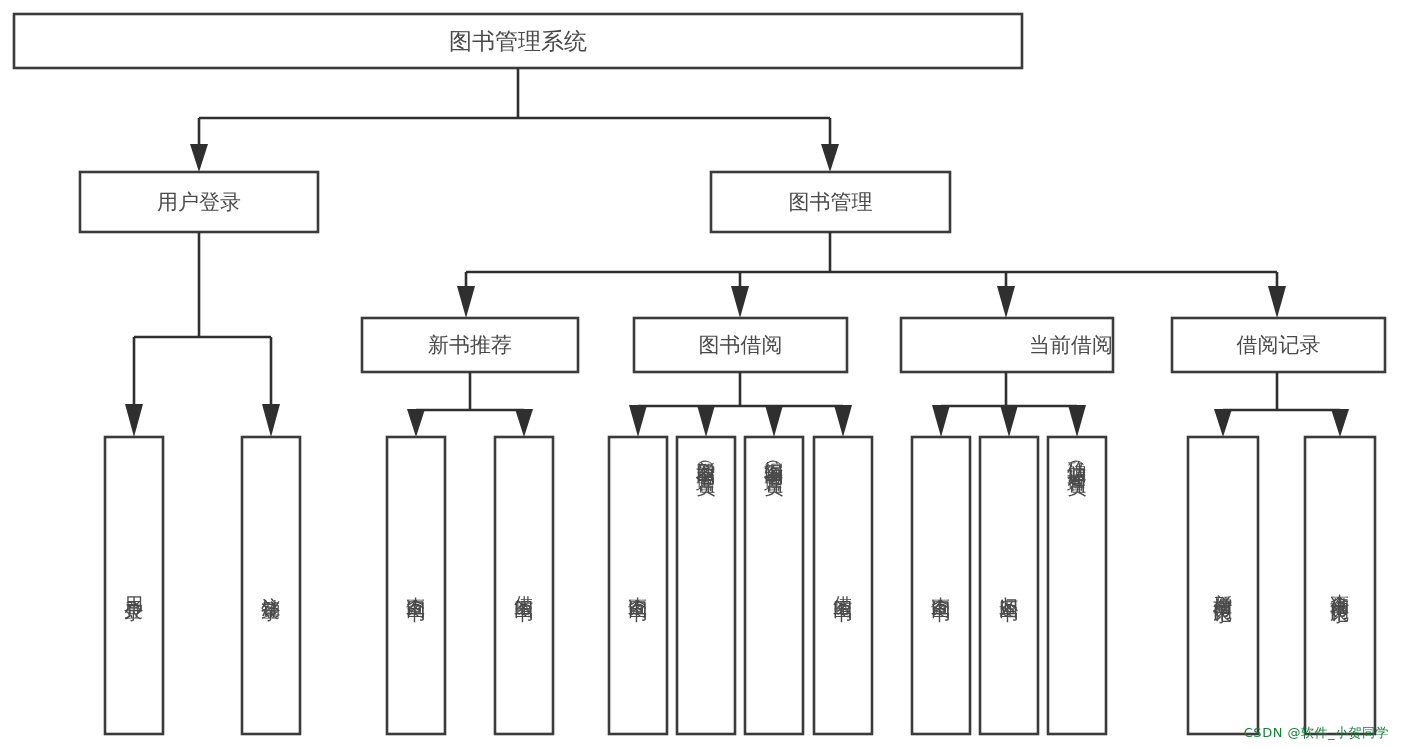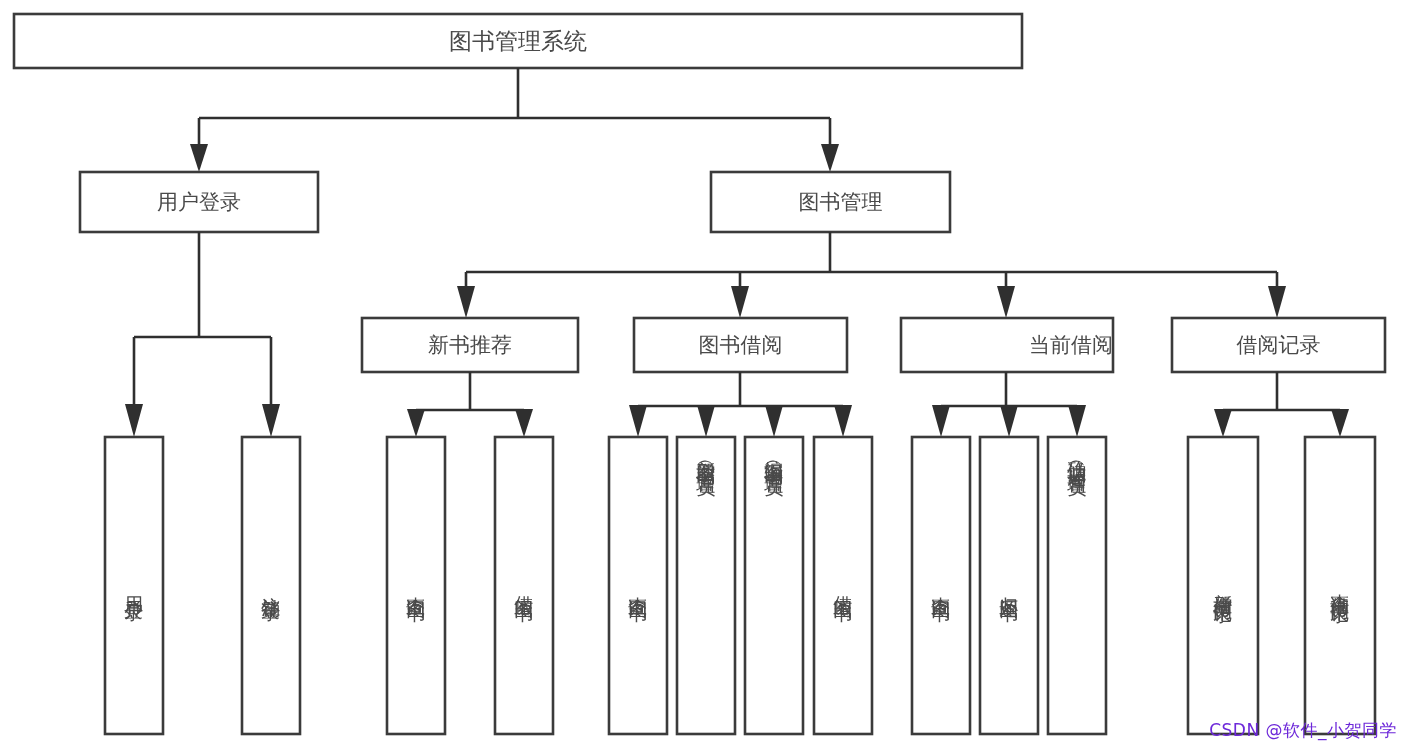--- a/index.html
+++ b/index.html
@@ -68,25 +68,25 @@
     justify-content: center;
     pointer-events: none;
   }
   .horiz-text-host > span {
     font-family: "DejaVu Sans", "Liberation Sans", sans-serif;
     color: #4a4a4a;
     white-space: nowrap;
   }
   #watermark {
     position: absolute;
-    right: 8px;
+    right: 16px;
     bottom: 5px;
     font-family: "DejaVu Sans", "Liberation Sans", sans-serif;
-    font-size: 17px;
-    color: #6d28d9;
+    font-size: 13px;
+    color: #15803d;
     letter-spacing: 0.5px;
     white-space: nowrap;
     user-select: none;
   }
 </style>
 </head>
 <body>
 
 <div id="diagram-root">
 
@@ -180,21 +180,21 @@
     <rect class="node-box" x="1305" y="437" width="70" height="297"></rect>
   </svg>
 
   <div class="horiz-text-host" style="left:14px; top:14px; width:1008px; height:54px;">
     <span style="font-size:23px;">图书管理系统</span>
   </div>
 
   <div class="horiz-text-host" style="left:80px; top:172px; width:238px; height:60px;">
     <span style="font-size:21px;">用户登录</span>
   </div>
-  <div class="horiz-text-host" style="left:711px; top:172px; width:239px; height:60px;padding-left:10px;">
+  <div class="horiz-text-host" style="left:711px; top:172px; width:239px; height:60px;">
     <span style="font-size:21px;">图书管理</span>
   </div>
 
   <div class="horiz-text-host" style="left:634px; top:318px; width:213px; height:54px;">
     <span style="font-size:21px;">图书借阅</span>
   </div>
   <div class="horiz-text-host" style="left:362px; top:318px; width:216px; height:54px;">
     <span style="font-size:21px;">新书推荐</span>
   </div>
   <div class="horiz-text-host" style="left:901px; top:318px; width:212px; height:54px;justify-content:flex-end;">

